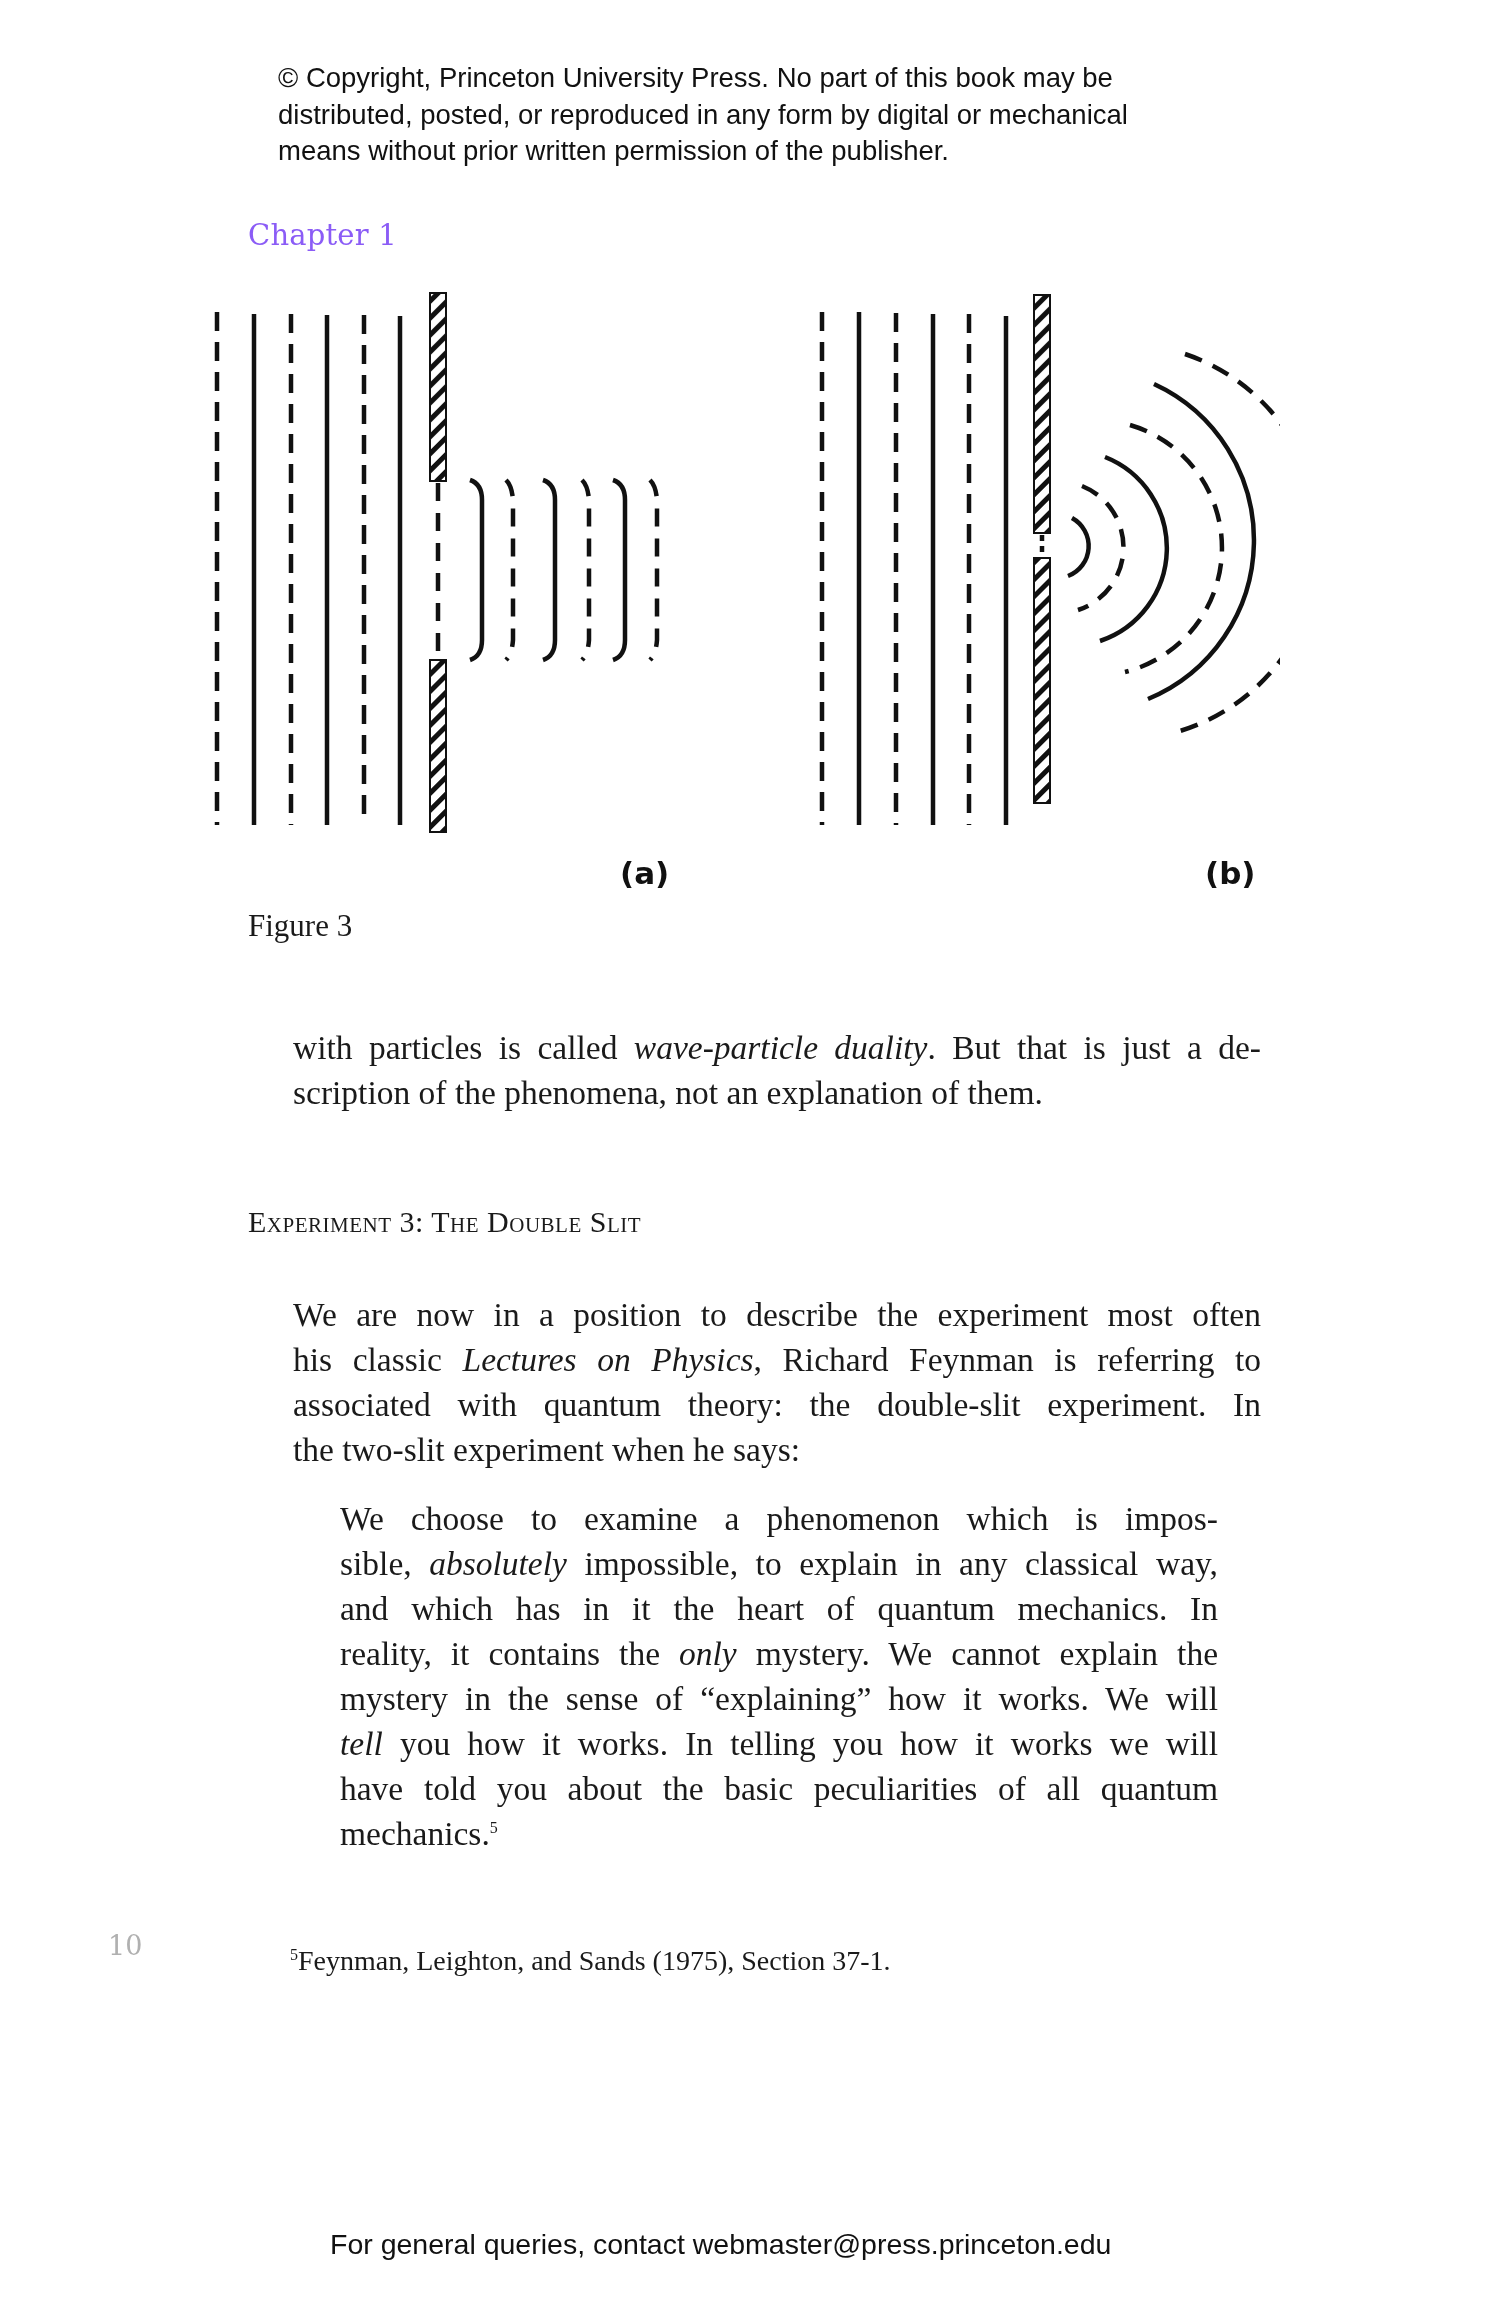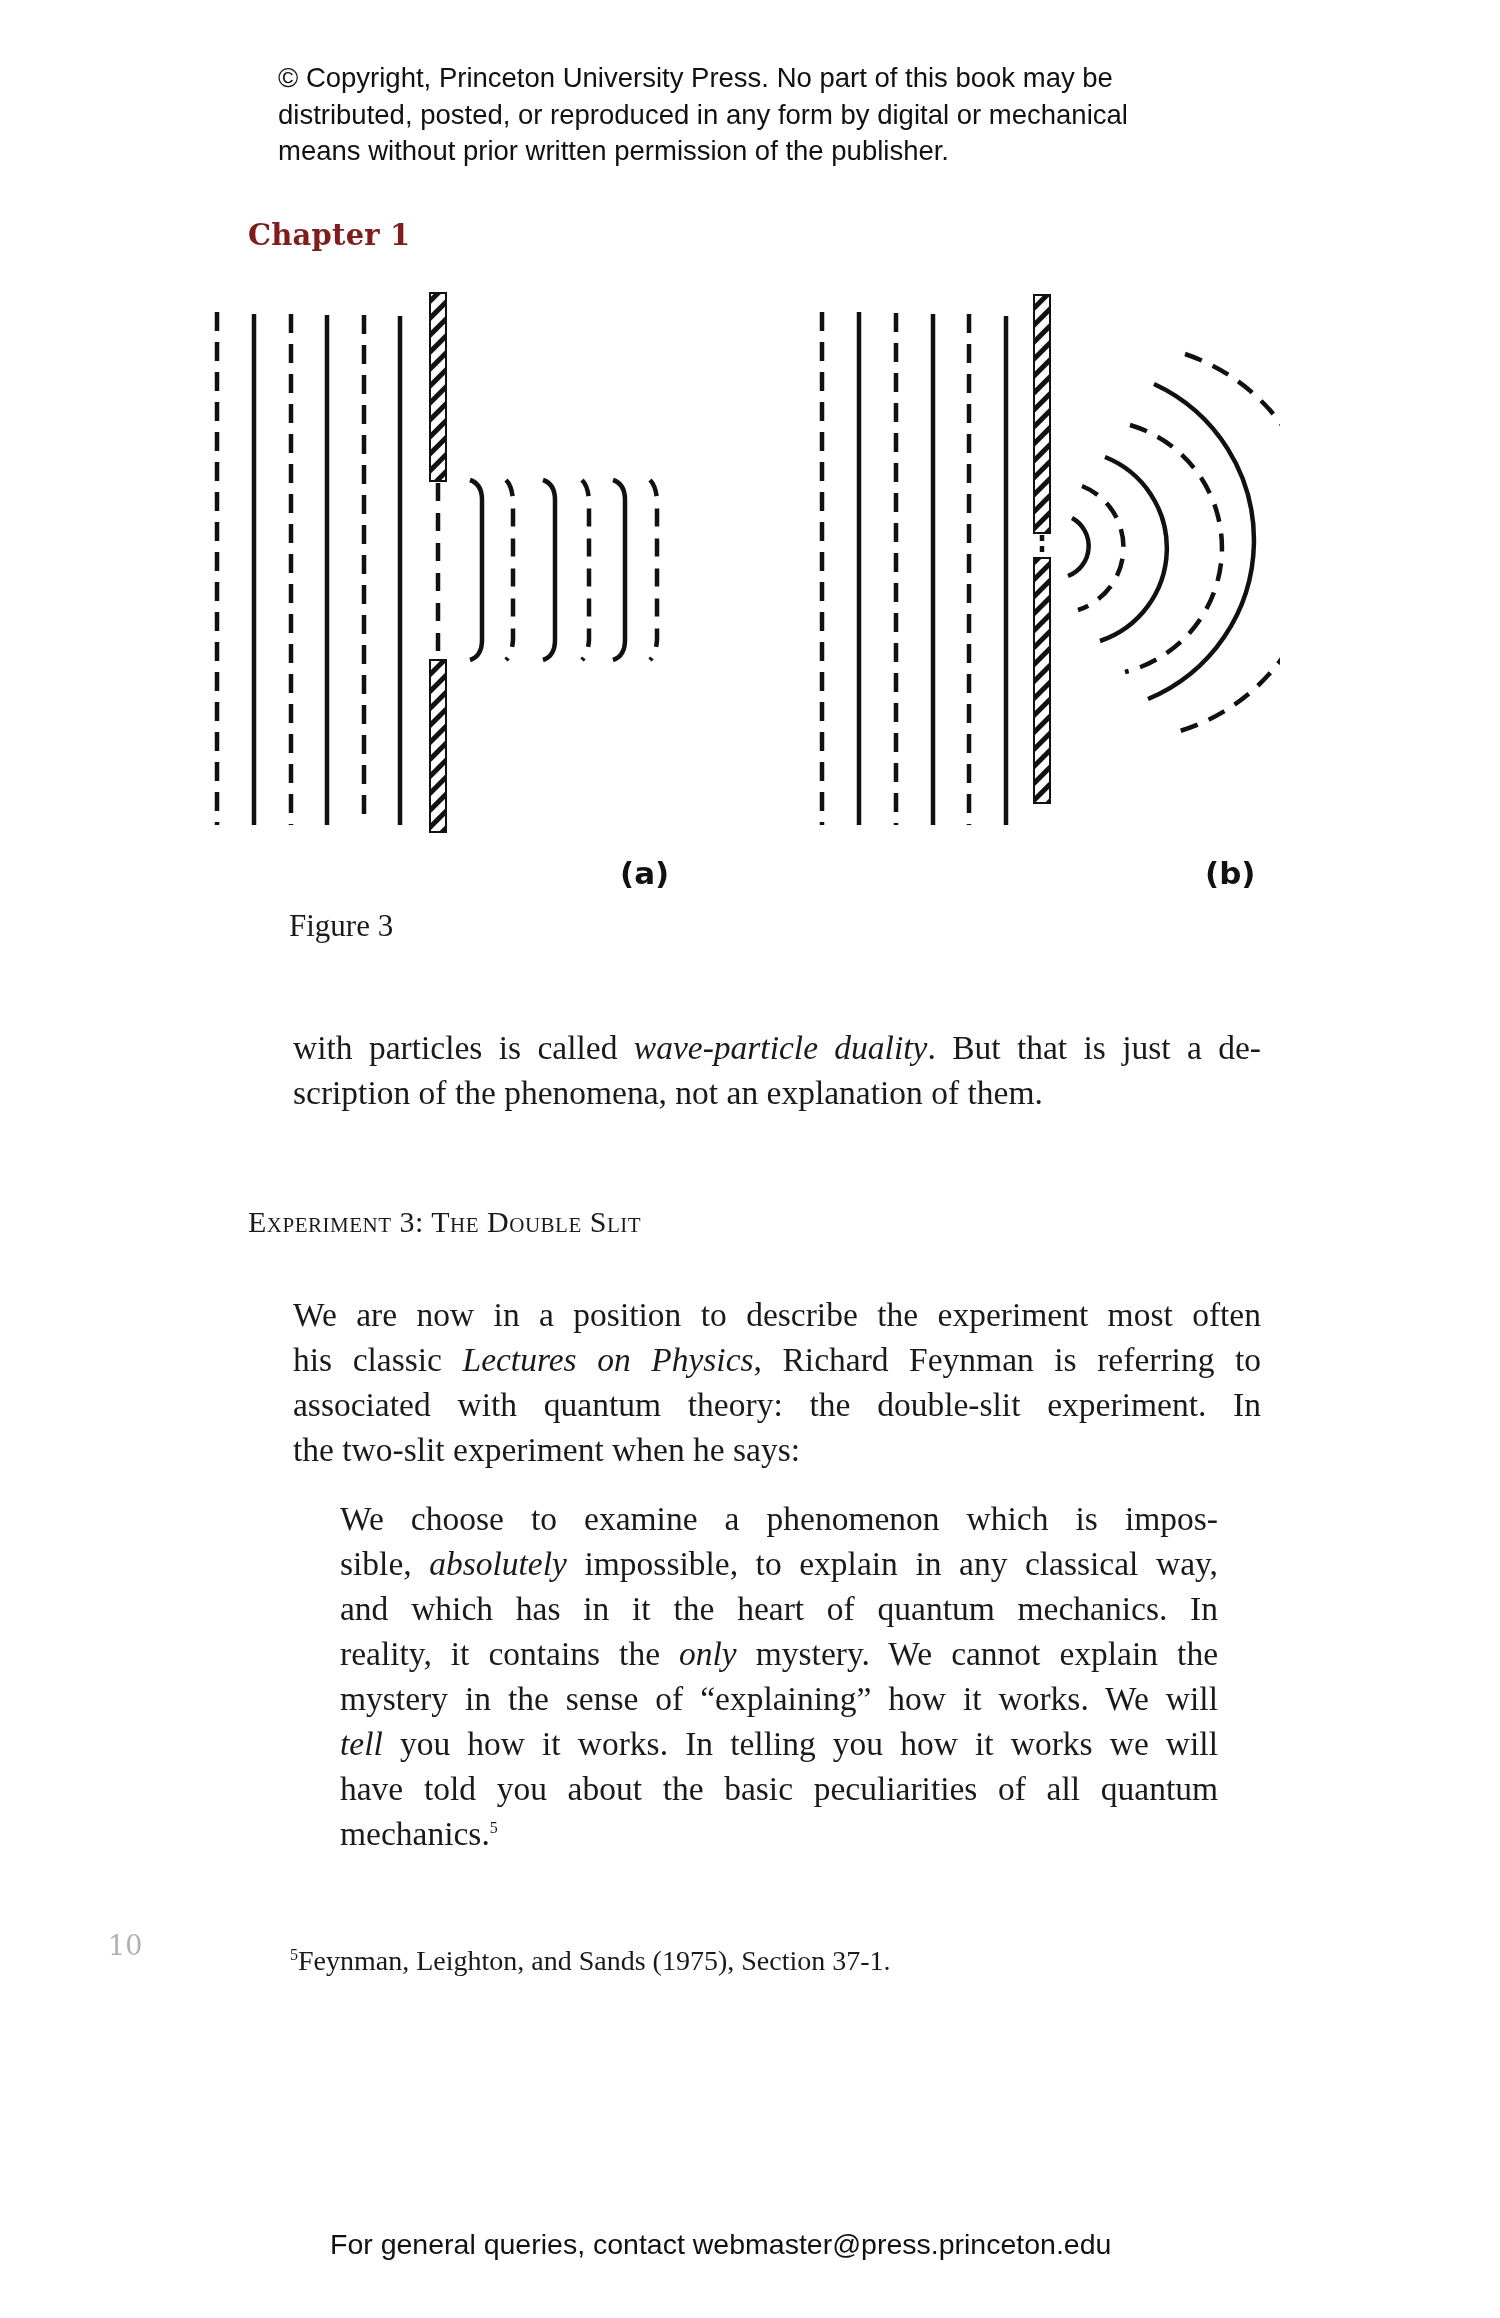--- a/index.html
+++ b/index.html
@@ -1,22 +1,22 @@
 <!DOCTYPE html>
 <html><head>
 <meta charset="utf-8">
 <style>
   html, body { margin:0; padding:0; background:#ffffff; }
   body { width:1500px; height:2318px; position:relative; overflow:hidden; font-family:"Liberation Serif", serif; color:#1a1a1a; }
   .abs { position:absolute; }
   .copyright { left:278px; top:12px; width:960px; font-family:"Liberation Sans", sans-serif; font-size:27.5px; line-height:36.5px; color:#111;margin-top:48px; }
-  .running-head { left:248px; top:218px; font-size:29px; color:#7f1d1d; font-family:"DejaVu Serif", serif; font-weight:700; letter-spacing:0.2px; }
+  .running-head { left:248px; top:218px; font-size:29px; color:#8b5cf6; font-family:"DejaVu Serif", serif; font-weight:400; letter-spacing:0.2px; }
   .figure { left:200px; top:290px; width:1080px; height:600px; }
   .panel-label { font-family:"DejaVu Sans", sans-serif; font-weight:bold; font-size:31px; color:#111; }
-  .fig-caption { left:248px; top:908px; font-size:31px;margin-left:41px; }
+  .fig-caption { left:248px; top:908px; font-size:31px; }
   .body-text { font-size:33.5px; line-height:45px; text-align:justify;margin-left:45px; }
   .para1 { left:248px; top:1025px; width:968px; }
   .section-head { left:248px; top:1205px; font-size:30px; letter-spacing:0.5px; font-variant:small-caps; }
   .para2 { left:248px; top:1292px; width:968px; }
   .quote { left:295px; top:1496px; width:878px; }
   .quote sup, .footnote sup { font-size:16px; vertical-align:super; line-height:0; }
   .page-num { left:108px; top:1930px; font-size:27px; color:#b0b0b0; font-family:"DejaVu Serif", serif; }
   .footnote { left:290px; top:1930px; font-size:28px;margin-top:15px; }
   .footer { left:330px; top:2228px; font-family:"Liberation Sans", sans-serif; font-size:28.5px; color:#111; }
   .line { display:block; white-space:nowrap; }

